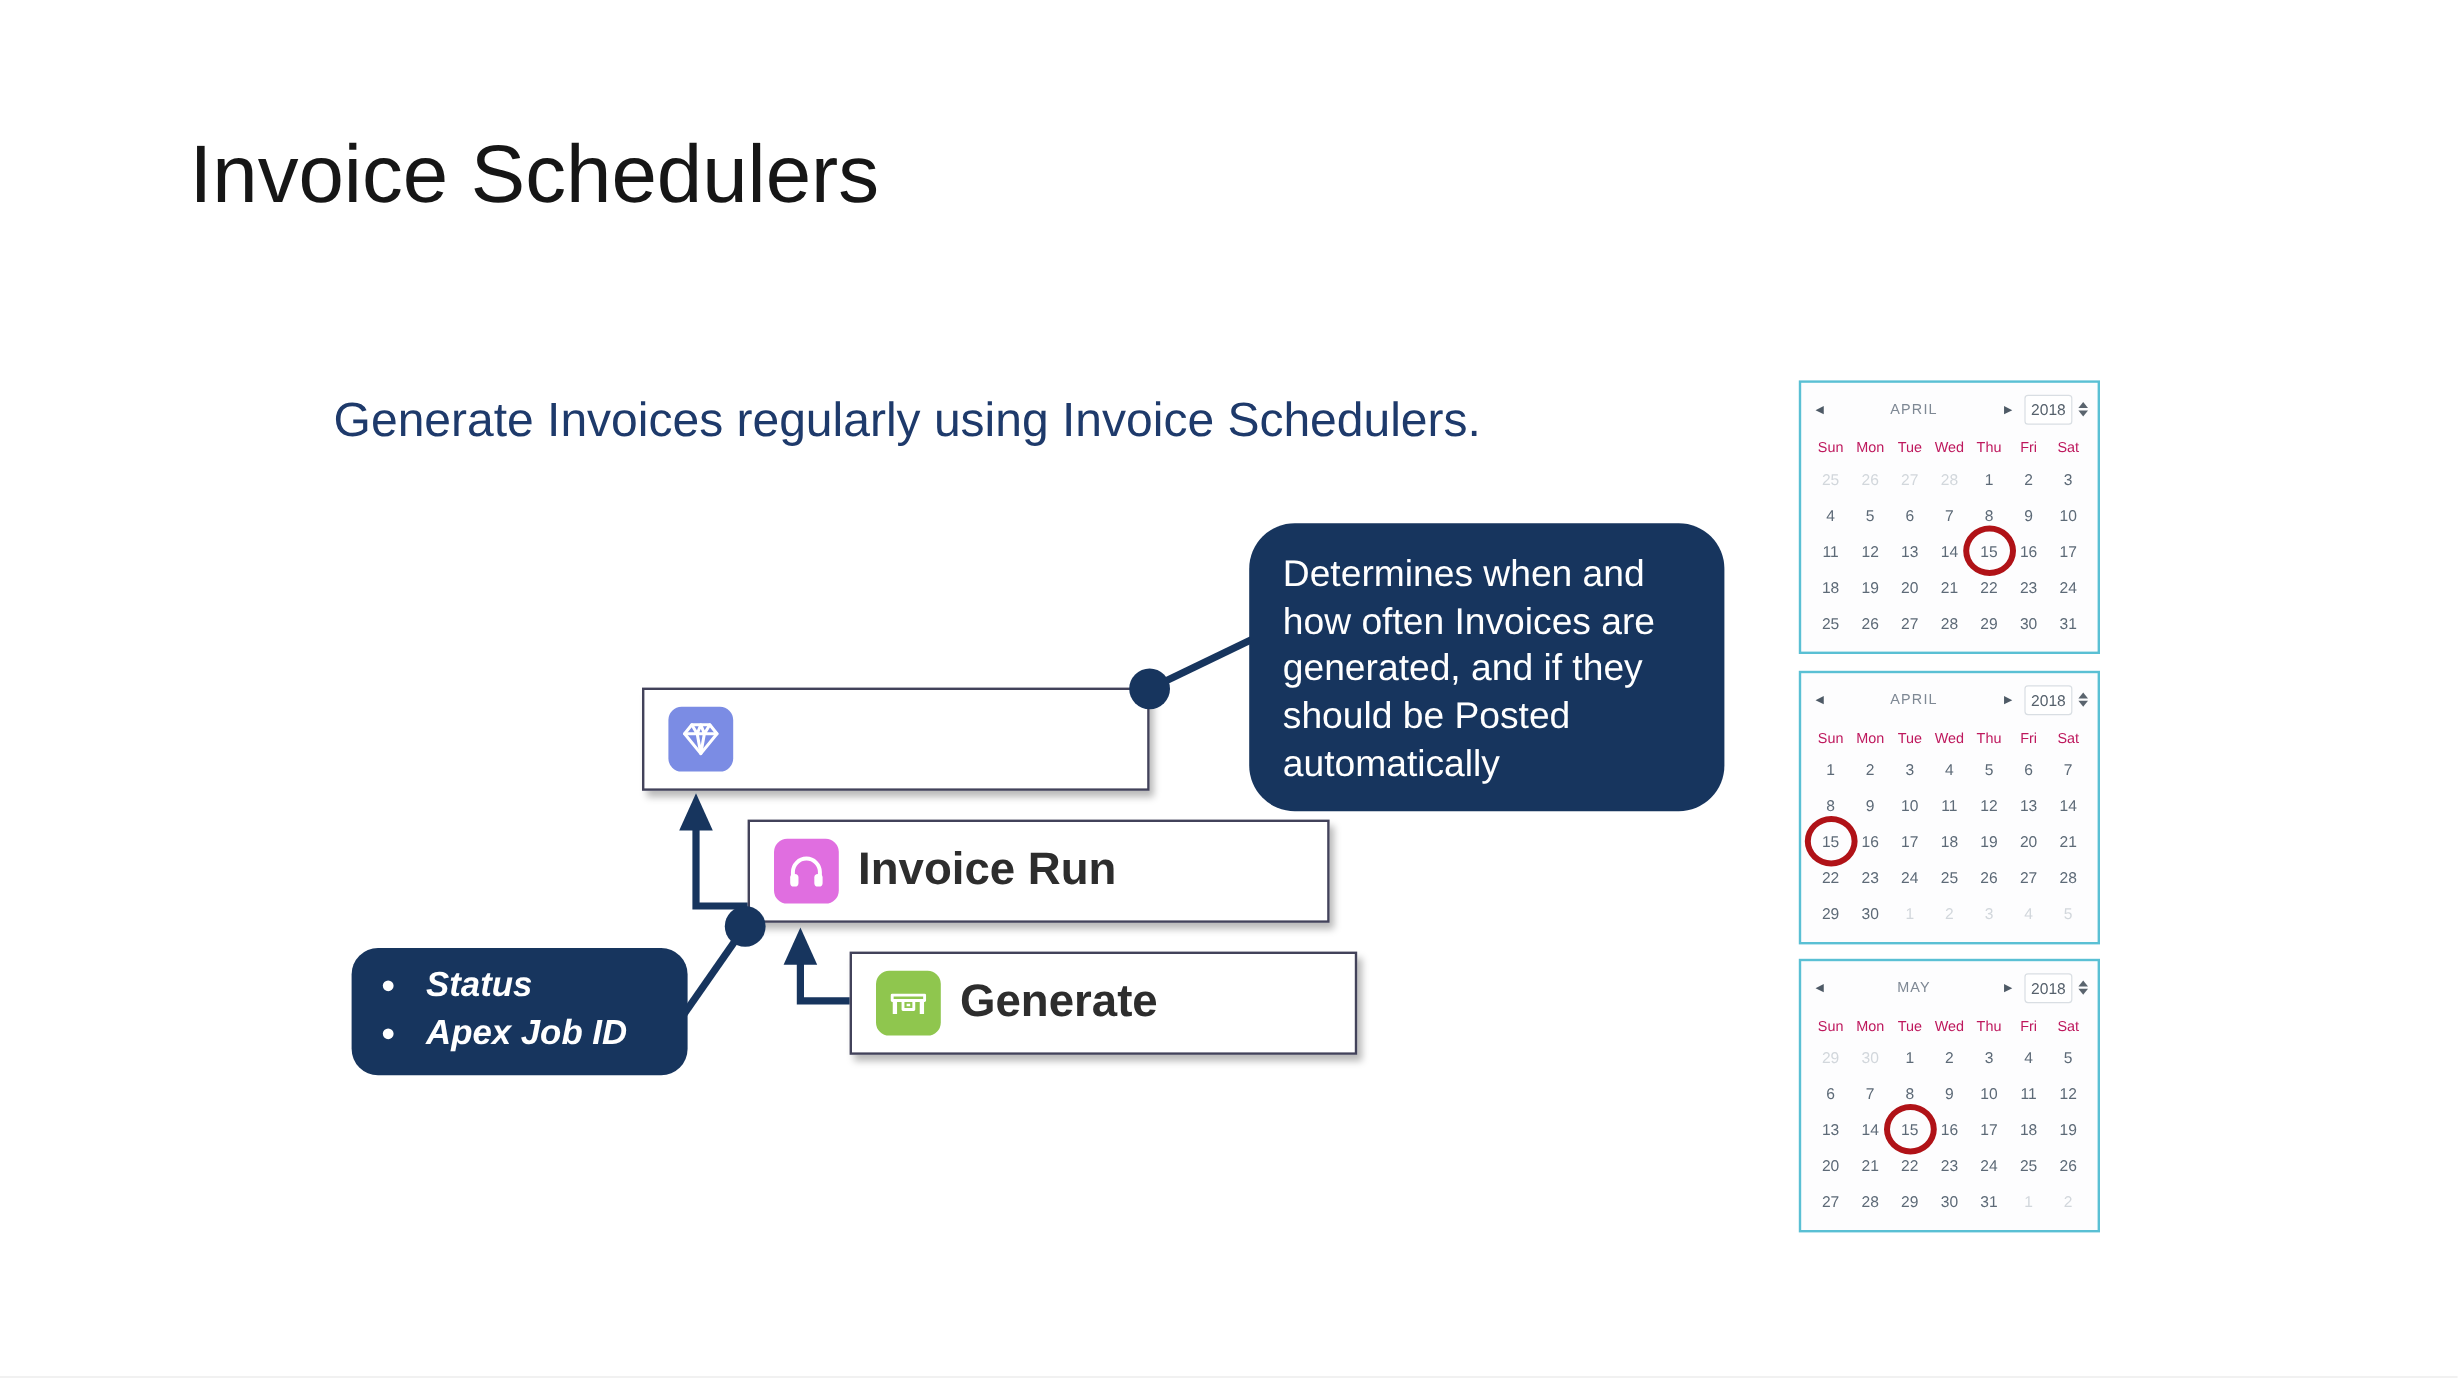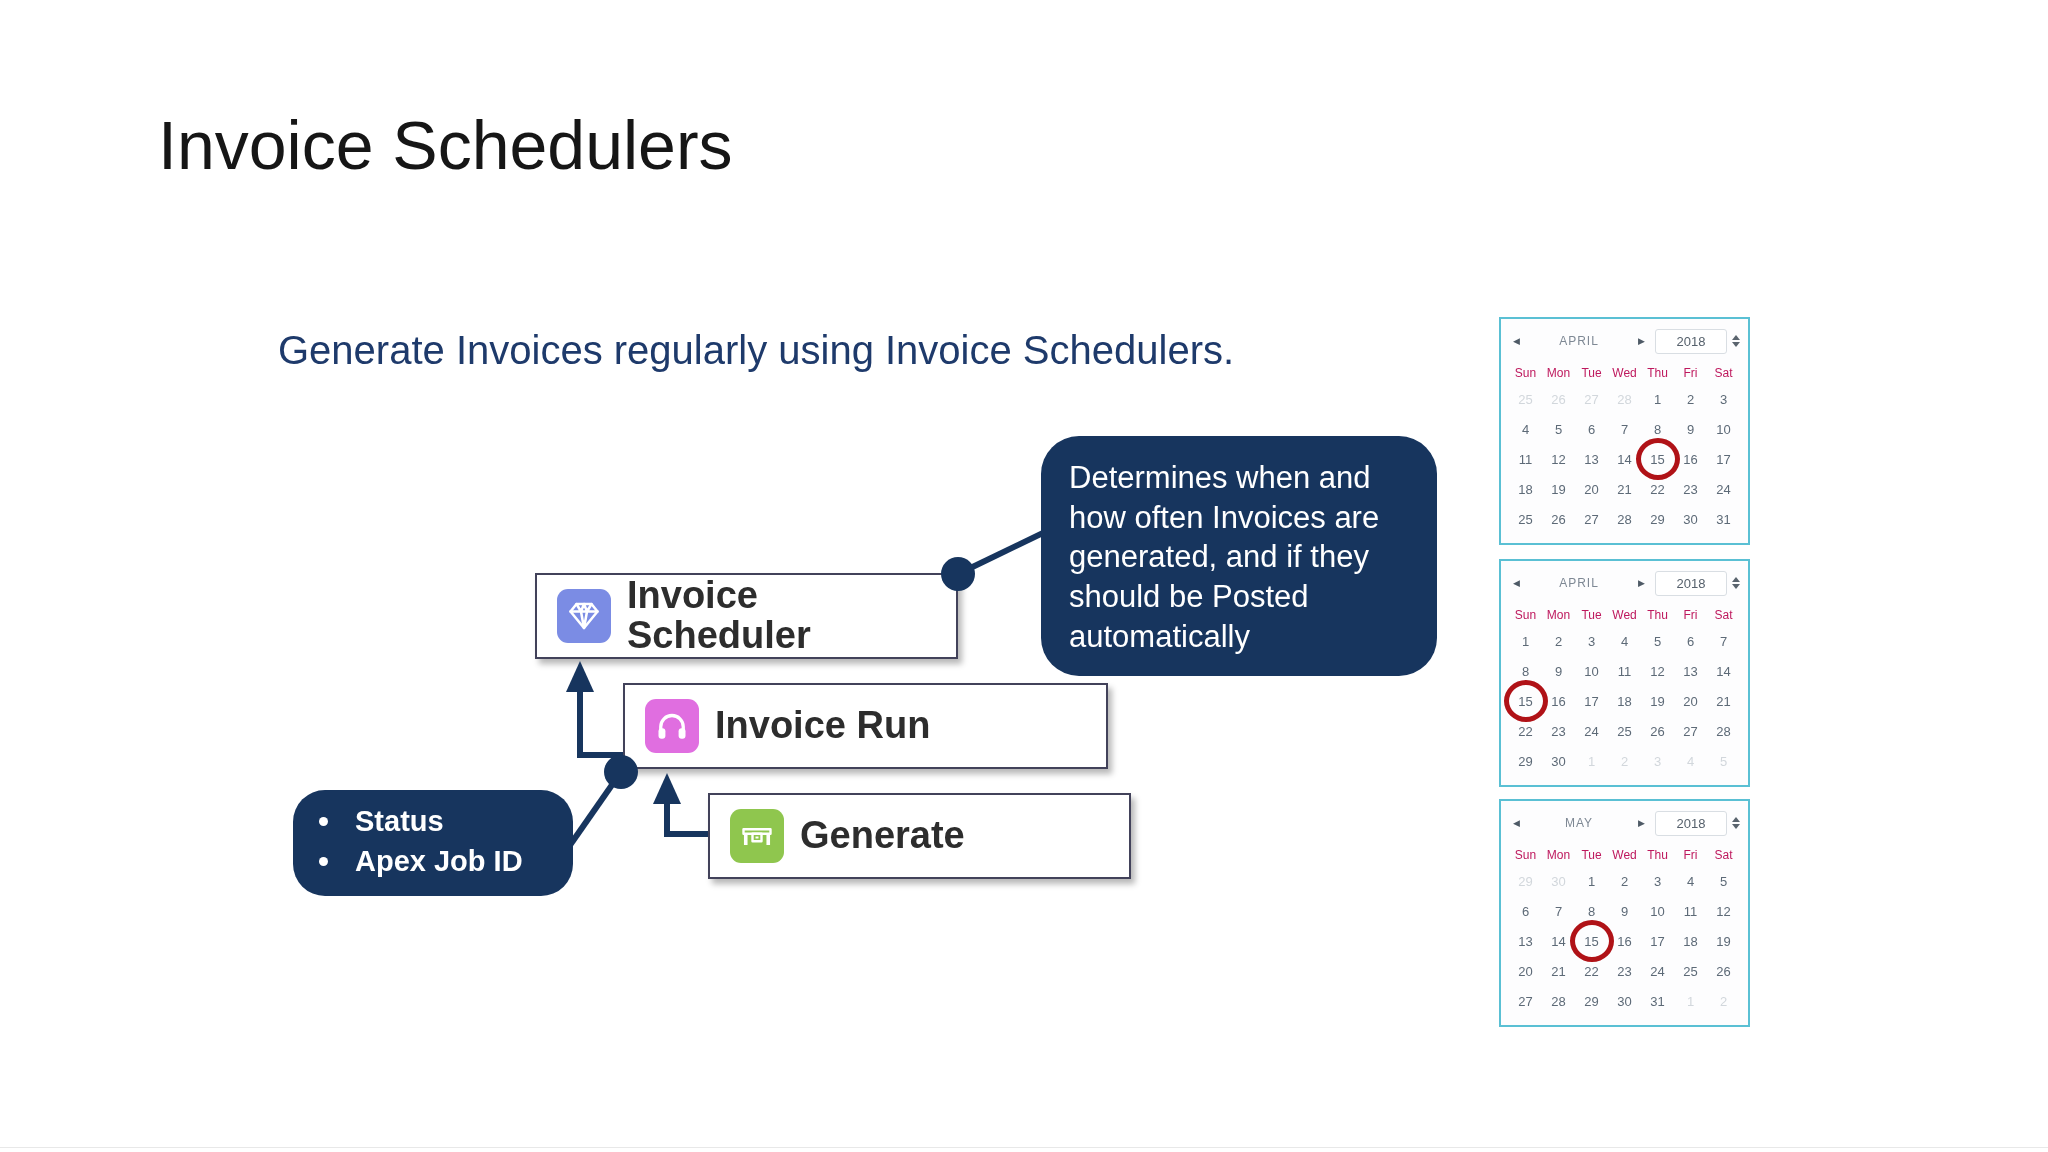--- a/index.html
+++ b/index.html
@@ -35,37 +35,38 @@
   #node-invoice{left:708px;top:793px;width:423px;height:86px;}
 
   
   .callout{background:#17355e;color:#ffffff;z-index:4;box-sizing:border-box;}
   .co-determines{
     left:1041px;top:436px;width:396px;min-height:227px;border-radius:38px;
     padding:22px 26px 20px 28px;
   }
   .co-determines p{margin:0;font-size:31px;font-weight:normal;line-height:1.28;}
   .co-status{
-    left:293px;top:790px;width:280px;height:106px;border-radius:32px;
+    left:293px;top:790px;width:280px;height:106px;border-radius:22px;
     padding:17px 0 0 26px;
+    font-style:italic;
   }
   .bullet-row{display:flex;align-items:center;margin-bottom:11px;}
   .bullet-row .dot{width:9px;height:9px;border-radius:50%;background:#ffffff;margin-right:27px;flex:0 0 9px;}
   .bullet-row .btxt{font-size:29px;font-weight:bold;line-height:1;}
 
   
   .calendar{
     left:1499px;width:251px;height:228px;background:#fdfdfe;
     border:2px solid #5ac0d4;box-sizing:border-box;z-index:2;
   }
   .cal-head{display:flex;align-items:center;padding:7px 8px 0 12px;height:30px;}
   .cal-arrow{font-size:9px;color:#4e5a66;line-height:1;cursor:pointer;}
   .cal-month{flex:1;text-align:center;font-size:12px;letter-spacing:1px;color:#7e8894;}
   .cal-year{
-    width:72px;height:25px;background:#ffffff;border:1px solid #d9dee3;border-radius:3px;
+    width:40px;height:25px;background:#ffffff;border:1px solid #d9dee3;border-radius:3px;
     margin-left:10px;display:flex;align-items:center;justify-content:center;
     font-size:13px;color:#56616c;box-sizing:border-box;
   }
   .cal-spin{display:flex;flex-direction:column;justify-content:center;margin-left:5px;gap:2px;}
   .cal-spin i{display:block;width:0;height:0;border-left:4px solid transparent;border-right:4px solid transparent;}
   .cal-spin .up{border-bottom:5px solid #5a646e;}
   .cal-spin .dn{border-top:5px solid #5a646e;}
   .cal-dow{display:grid;grid-template-columns:repeat(7,1fr);padding:0 8px;margin-top:6px;}
   .cal-dow .dowc{text-align:center;font-size:12px;color:#be185d;height:22px;line-height:22px;}
   .cal-grid{display:grid;grid-template-columns:repeat(7,1fr);grid-auto-rows:30px;padding:0 8px;}
@@ -104,21 +105,20 @@
   </g>
 </svg>
 
 <div class="abs node" id="node-scheduler">
   <span class="tile" style="background: rgb(123, 140, 228);">
     <svg width="36" height="36" viewBox="0 0 24 24" fill="none" stroke="#ffffff" stroke-width="1.7" stroke-linejoin="round" stroke-linecap="round">
       <path d="M7 4 L17 4 L21 9 L12 20 L3 9 Z"></path>
       <path d="M3 9 L21 9 M7 4 L10 9 L12 20 M17 4 L14 9 L12 20 M10 9 L12 4 L14 9"></path>
     </svg>
   </span>
-  <span class="label wrap">Invoice Scheduler</span>
 </div>
 
 <div class="abs node" id="node-run">
   <span class="tile" style="background: rgb(224, 110, 224);">
     <svg width="36" height="36" viewBox="0 0 24 24">
       <path d="M4.5 17 L4.5 12.5 A7.5 7.5 0 0 1 19.5 12.5 L19.5 17" fill="none" stroke="#ffffff" stroke-width="2.2" stroke-linecap="round"></path>
       <rect x="3" y="13.5" width="4.6" height="7" rx="2" fill="#ffffff"></rect>
       <rect x="16.4" y="13.5" width="4.6" height="7" rx="2" fill="#ffffff"></rect>
     </svg>
   </span>

